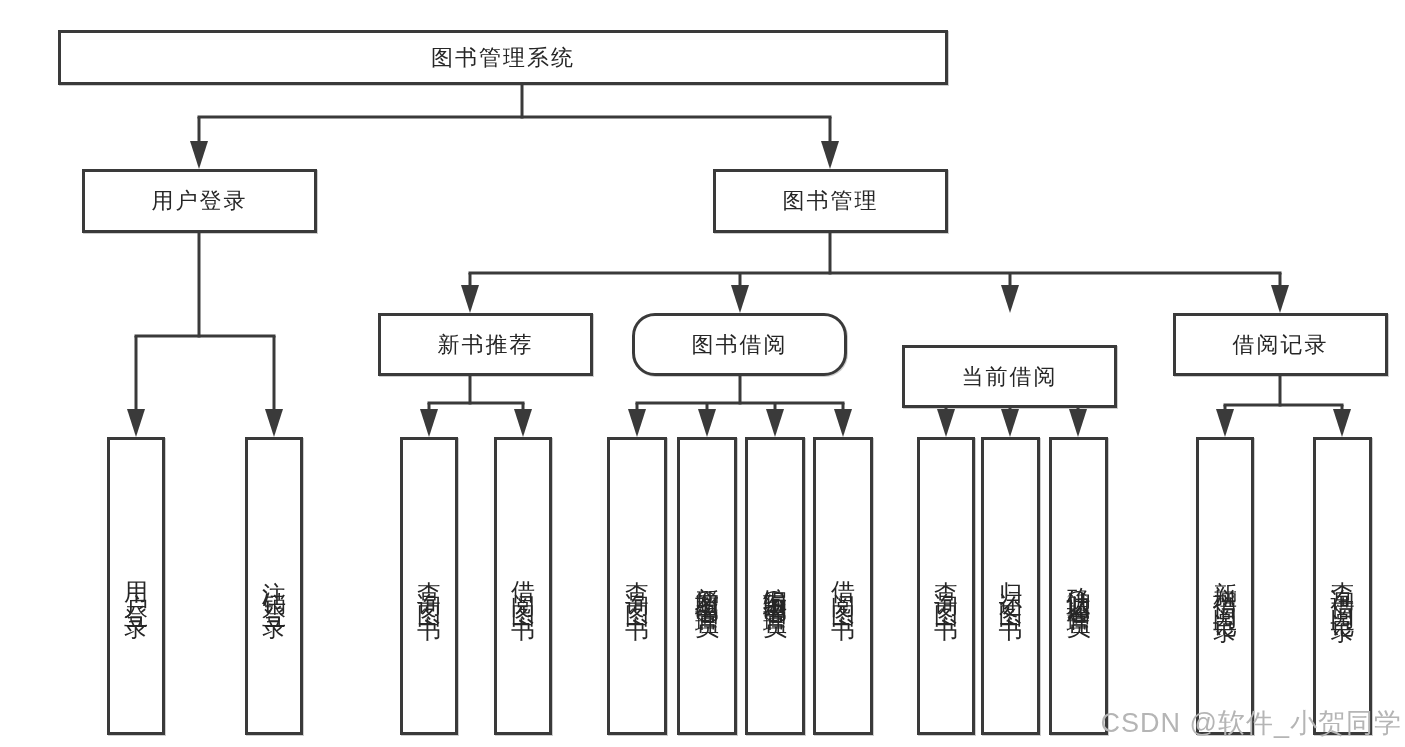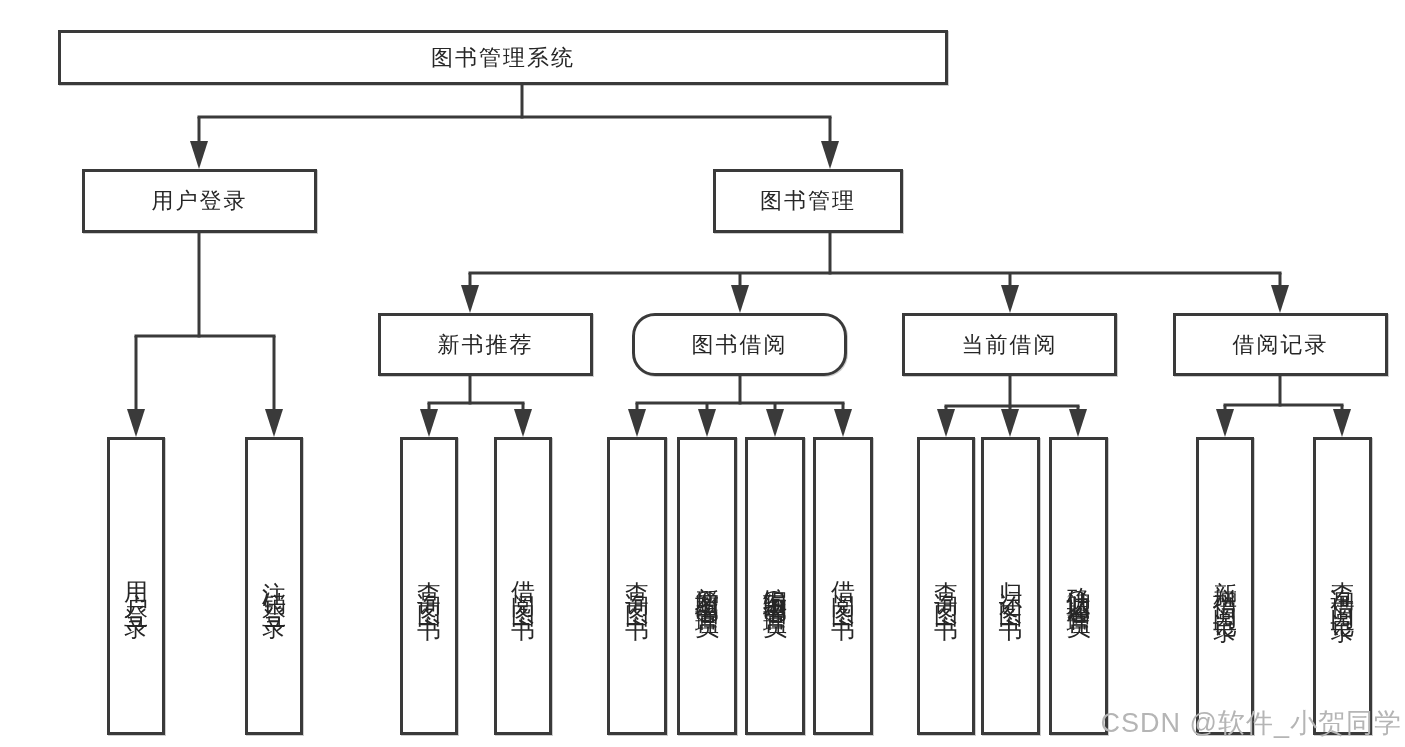--- a/index.html
+++ b/index.html
@@ -31,23 +31,23 @@
   .vtext{
     writing-mode:vertical-rl;
     text-orientation:mixed;
     font-size:24px;
     line-height:1;
     color:#262626;
     white-space:nowrap;
   }
   .root{left:22px;top:30px;width:890px;height:55px;margin-left:36px;}
   .l2a{left:82px;top:169px;width:235px;height:64px;}
-  .l2b{left:713px;top:169px;width:190px;height:64px;}
+  .l2b{left:713px;top:169px;width:235px;height:64px;}
   .l3{top:313px;width:215px;height:63px;}
-  .l3a{left:378px;} .l3b{left:632px;border-radius:23px;} .l3c{left:902px;} .l3d{left:1173px;}
+  .l3a{left:378px;} .l3b{left:632px;border-radius:23px;} .l3c{left:902px;margin-top:32px;} .l3d{left:1173px;}
   .leaf{top:437px;height:298px;}
   .g1a{left:107px;width:58px;} .g1b{left:245px;width:58px;}
   .g2a{left:400px;width:58px;} .g2b{left:494px;width:58px;}
   .g3a{left:607px;width:60px;} .g3b{left:677px;width:60px;}
   .g3c{left:745px;width:60px;} .g3d{left:813px;width:60px;}
   .g4a{left:917px;width:58px;} .g4b{left:981px;width:59px;} .g4c{left:1049px;width:59px;}
   .g5a{left:1196px;width:58px;} .g5b{left:1313px;width:59px;}
   .watermark{
     position:absolute;
     right:3px;bottom:6px;

